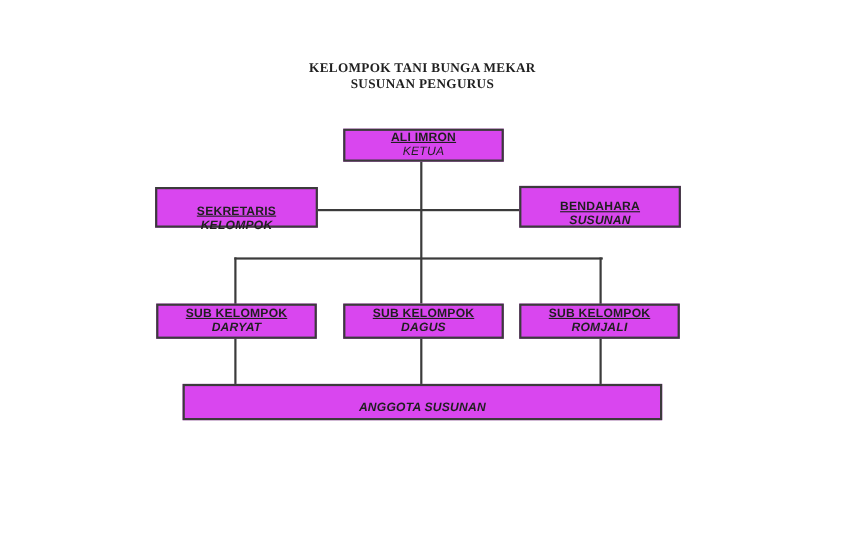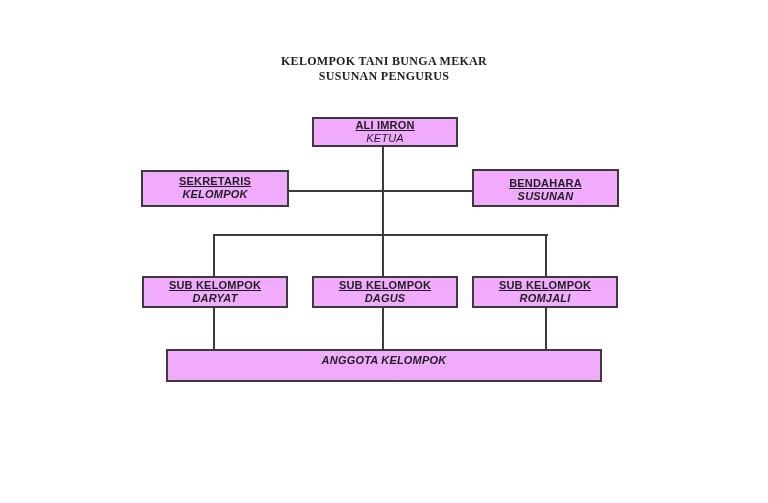--- a/index.html
+++ b/index.html
@@ -7,29 +7,29 @@
     position:relative;width:768px;height:503px;background:var(--bg,#ffffff);
     font-family:"Liberation Sans",sans-serif;overflow:hidden;color:var(--text,#1f1f1f);
   }
   .doc-title{
     position:absolute;left:0;top:54px;width:768px;text-align:center;
     font-family:"Liberation Serif",serif;font-weight:bold;font-size:12px;
     line-height:15px;letter-spacing:0.3px;color:var(--text,#1f1f1f);
   }
   .doc-title span{display:block;}
   .node{
-    position:absolute;border:2px solid var(--line,#3b3b3b);background:#f0abfc;
+    position:absolute;border:2px solid var(--line,#3b3b3b);background:#d946ef;
     box-sizing:border-box;display:flex;flex-direction:column;align-items:center;
     text-align:center;
   }
   .node .t{font-weight:bold;text-decoration:underline;font-size:11px;line-height:13px;letter-spacing:0.2px;}
   .node .n{font-weight:bold;font-size:11px;line-height:13px;letter-spacing:0.2px;font-style:italic;}
   .node .n.light{font-weight:normal;}
   .v-center{justify-content:center;}
-  .v-top{justify-content:flex-start;padding-top:3px;}
+  .v-top{justify-content:flex-start;padding-top:14px;}
   .line{position:absolute;background:var(--line,#3b3b3b);}
   
   .box-ketua      {left:312px;top:117px;width:146px;height:30px;}
   .box-sekretaris {left:141px;top:170px;width:148px;height:37px;}
   .box-bendahara  {left:472px;top:169px;width:147px;height:38px;justify-content:center;}
   .box-sub1       {left:142px;top:276px;width:146px;height:32px;}
   .box-sub2       {left:312px;top:276px;width:146px;height:32px;}
   .box-sub3       {left:472px;top:276px;width:146px;height:32px;}
   .box-anggota    {left:166px;top:349px;width:436px;height:33px;}
   
@@ -85,16 +85,16 @@
     <span class="t">SUB KELOMPOK</span>
     <span class="n">DAGUS</span>
   </div>
 
   <div class="node v-center box-sub3">
     <span class="t">SUB KELOMPOK</span>
     <span class="n">ROMJALI</span>
   </div>
 
   <div class="node v-top box-anggota">
-    <span class="n">ANGGOTA KELOMPOK</span>
+    <span class="n">ANGGOTA SUSUNAN</span>
   </div>
 
 </div>
 
 </body></html>

